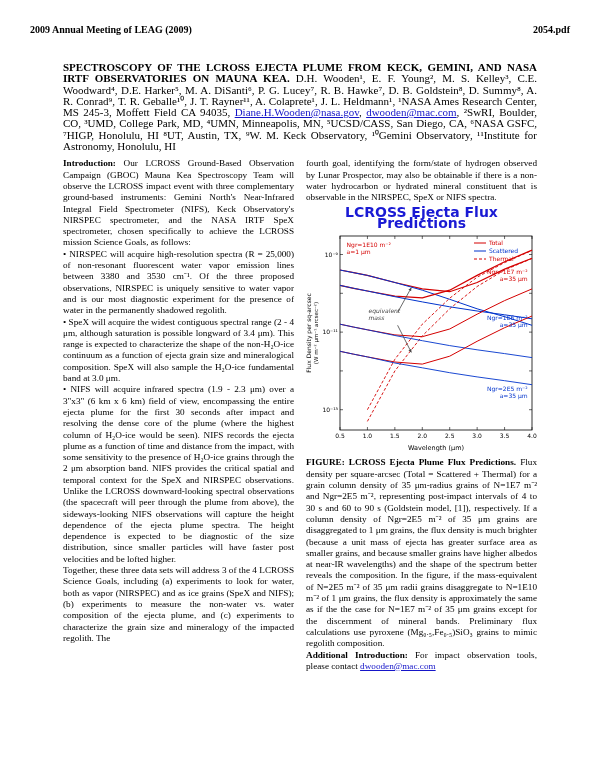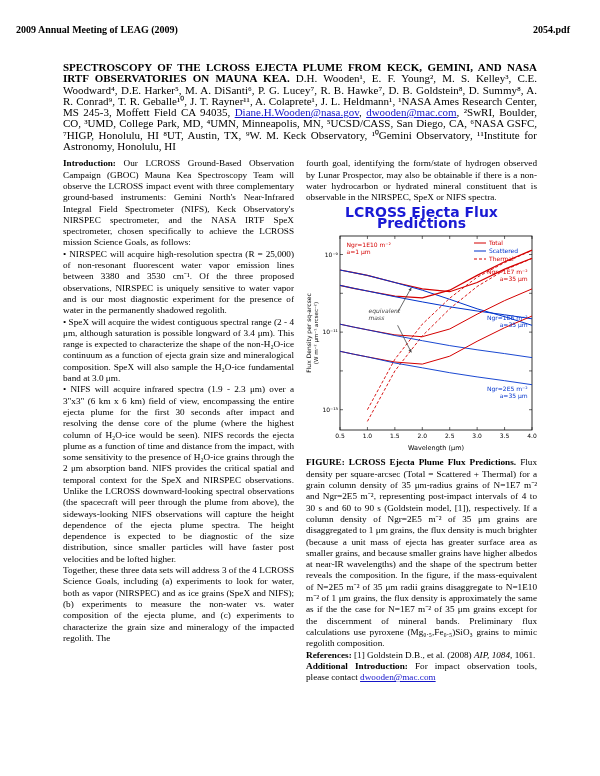--- a/index.html
+++ b/index.html
@@ -1,18 +1,18 @@
 <!DOCTYPE html>
 <html><head>
 <meta charset="utf-8">
 <style>
   html,body{margin:0;padding:0;background:#ffffff;}
   .page{position:relative;width:600px;height:776px;background:#ffffff;overflow:hidden;
         font-family:"Liberation Serif",serif;color:#000;}
-  .header{position:absolute;top:24px;left:16px;right:30px;display:flex;
+  .header{position:absolute;top:24px;left:30px;right:30px;display:flex;
           justify-content:space-between;font-weight:bold;font-size:10px;}
   .content{position:absolute;top:62px;left:63px;width:474px;}
   .titleblock{font-size:11px;line-height:11.3px;text-align:justify;margin-bottom:6px;}
   .titleblock b{font-weight:bold;}
   a.email{color:#1515c8;text-decoration:underline;cursor:pointer;}
   .columns{display:flex;gap:12px;}
   .col{width:231px;font-size:9.2px;line-height:11.3px;text-align:justify;}
   .col p{margin:0;}
   b.runin{font-weight:bold;margin-top:12px;}
   .figure{margin:3px 0 2px 0;}
@@ -125,20 +125,19 @@
               <line x1="91.6" y1="82.51248552431055" x2="105.31428571428572" y2="57.64253689880727" stroke="#444444" stroke-width="0.8" marker-end="url(#arrhead)"></line>
               <line x1="91.6" y1="95.27996383176247" x2="105.31428571428572" y2="122.39999999999999" stroke="#444444" stroke-width="0.8" marker-end="url(#arrhead)"></line>
               <text x="130" y="220" text-anchor="middle" font-size="6.5">Wavelength (μm)</text>
               <text x="5" y="103" text-anchor="middle" font-size="6" transform="rotate(-90 5 103)">Flux Density per sq-arcsec</text>
               <text x="12" y="103" text-anchor="middle" font-size="5.5" transform="rotate(-90 12 103)">(W m⁻² μm⁻¹ arcsec⁻²)</text>
             </svg>
         </div>
 
         <p><b class="runin">FIGURE: LCROSS Ejecta Plume Flux Predictions.</b><span> Flux density per square-arcsec (Total = Scattered + Thermal) for a grain column density of 35 μm-radius grains of N=1E7 m⁻² and Ngr=2E5 m⁻², representing post-impact intervals of 4 to 30 s and 60 to 90 s (Goldstein model, [1]), respectively. If a column density of Ngr=2E5 m⁻² of 35 μm grains are disaggregated to 1 μm grains, the flux density is much brighter (because a unit mass of ejecta has greater surface area as smaller grains, and because smaller grains have higher albedos at near-IR wavelengths) and the shape of the spectrum better reveals the composition. In the figure, if the mass-equivalent of N=2E5 m⁻² of 35 μm radii grains disaggregate to N=1E10 m⁻² of 1 μm grains, the flux density is approximately the same as if the the case for N=1E7 m⁻² of 35 μm grains except for the discernment of mineral bands. Preliminary flux calculations use pyroxene (Mg₀.₅,Fe₀.₅)SiO₃ grains to mimic regolith composition.</span></p>
 
-        <p><b class="runin">References:</b><span> [1] Goldstein D.B., et al. (2008) </span><i class="jrnl">AIP, 1084,</i><span> 1061.</span></p>
 
         <p><b class="runin">Additional Introduction:</b><span> For impact observation tools, please contact </span><a class="email">dwooden@mac.com</a></p>
       </div>
 
     </div>
   </div>
 </div>
 
 </body></html>

